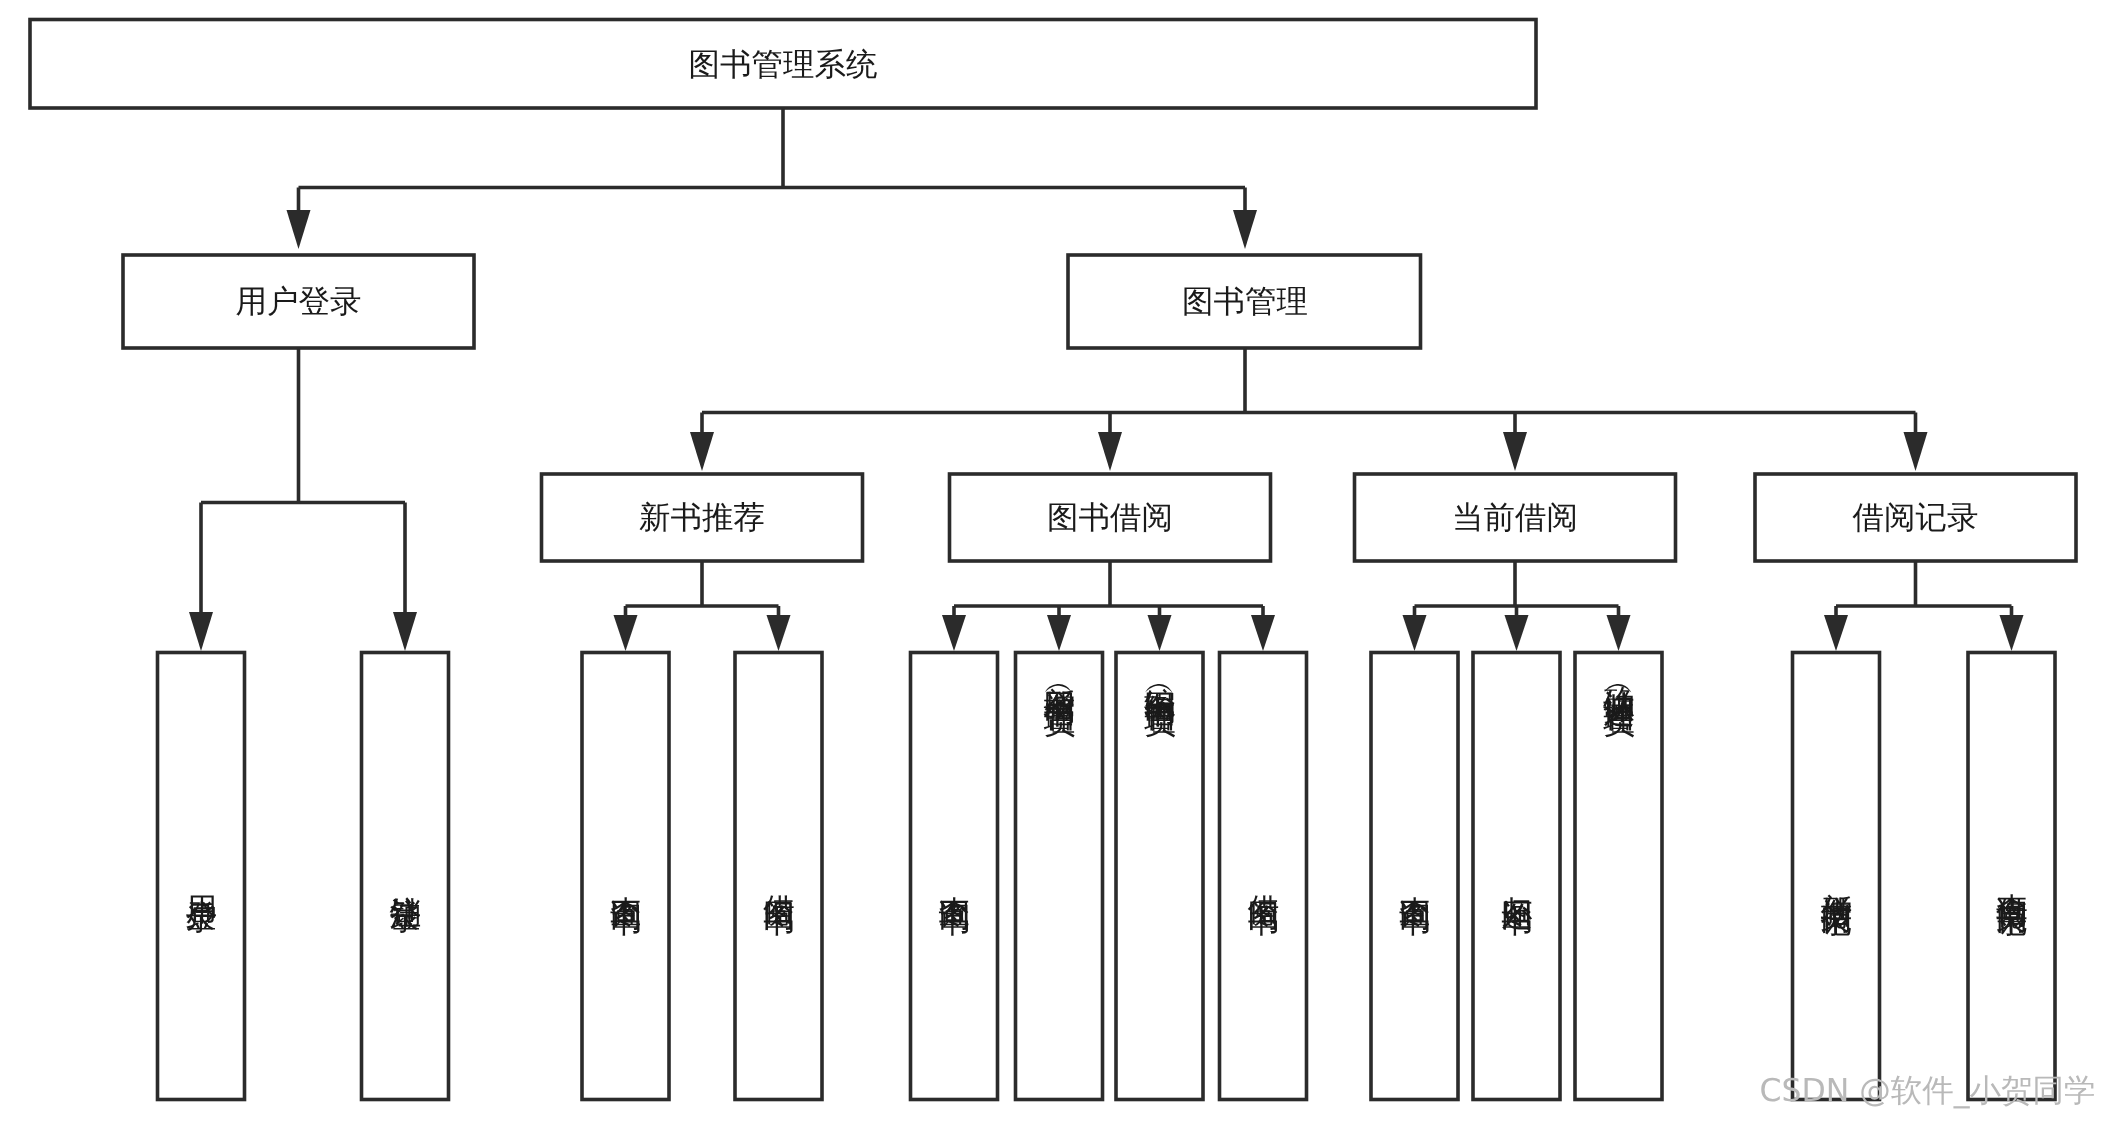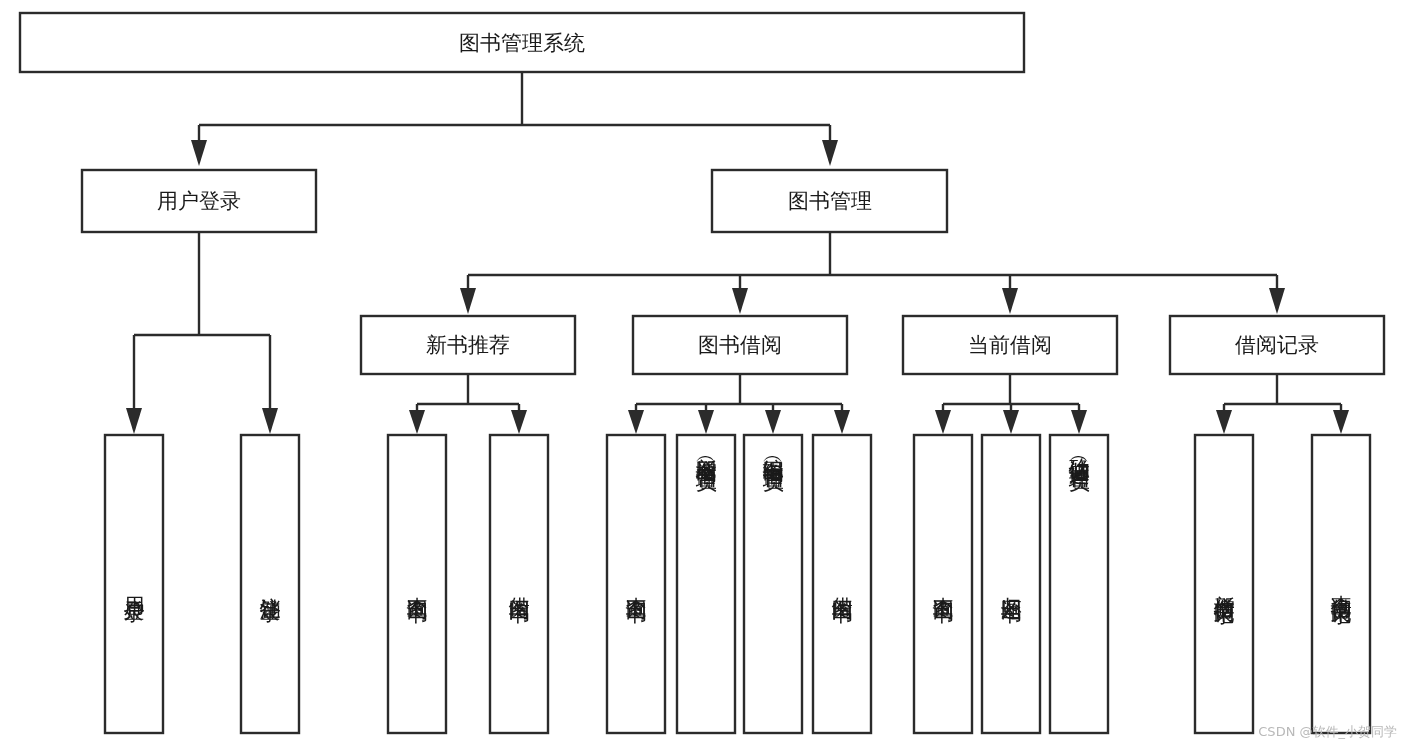--- a/index.html
+++ b/index.html
@@ -59,21 +59,21 @@
     letter-spacing: 2px;
     text-align: center;
     white-space: nowrap;
     user-select: none;
   }
   .watermark {
     position: absolute;
     right: 8px;
     bottom: 6px;
     font-family: "DejaVu Sans", "Liberation Sans", sans-serif;
-    font-size: 13px;
+    font-size: 21px;
     color: #b9b9b9;
     white-space: nowrap;
     user-select: none;
   }
 </style>
 </head>
 <body>
 
 <div id="diagram-root">
 

